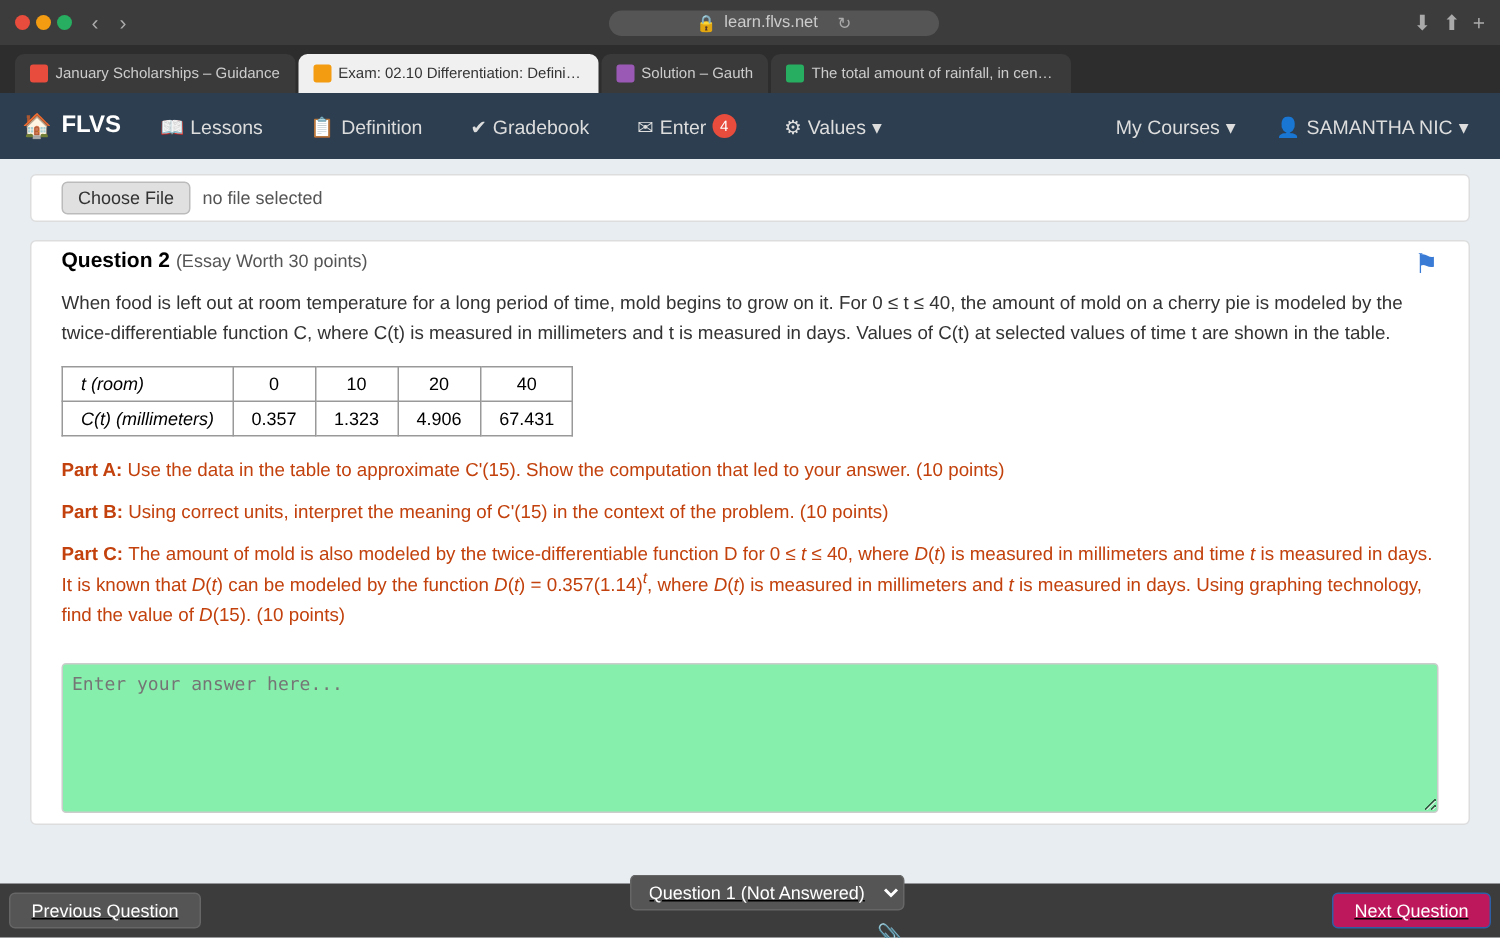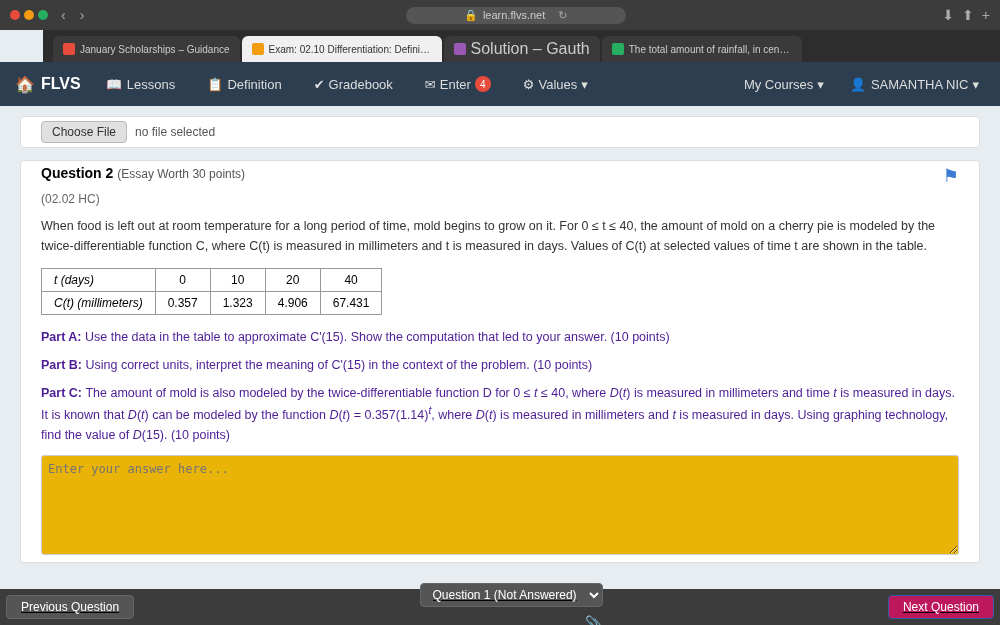--- a/index.html
+++ b/index.html
@@ -4,21 +4,21 @@
   <style>
     * { margin: 0; padding: 0; box-sizing: border-box; }
     body { font-family: -apple-system, BlinkMacSystemFont, 'Segoe UI', Arial, sans-serif; background: #e8edf2; font-size: 13px; }
 
     
     .browser-chrome { background: #3c3c3c; height: 30px; display: flex; align-items: center; padding: 0 10px; gap: 8px; }
     .browser-dots { display: flex; gap: 4px; }
     .browser-dot { width: 10px; height: 10px; border-radius: 50%; background: #666; }
     .browser-nav { display: flex; gap: 4px; align-items: center; }
     .browser-nav-btn { color: #aaa; font-size: 14px; cursor: pointer; padding: 2px 5px; }
-    .browser-tab-bar { background: #2d2d2d; display: flex; align-items: flex-end; padding: 0 10px; height: 32px; gap: 2px; overflow: hidden; margin-left: 43px; }
+    .browser-tab-bar { background: #2d2d2d; display: flex; align-items: flex-end; padding: 0 10px; height: 32px; gap: 2px; overflow: hidden; }
     .browser-tab { height: 26px; padding: 0 10px; border-radius: 6px 6px 0 0; font-size: 11px; display: flex; align-items: center; gap: 5px; color: #ccc; background: #3a3a3a; max-width: 200px; white-space: nowrap; overflow: hidden; text-overflow: ellipsis; }
     .browser-tab.active { background: #f0f0f0; color: #333; }
     .browser-tab-icon { width: 12px; height: 12px; border-radius: 2px; flex-shrink: 0; }
 
     
     .flvs-nav { background: #2c3e50; height: 44px; display: flex; align-items: center; padding: 0 15px; gap: 20px; }
     .flvs-brand { color: #fff; font-weight: bold; font-size: 16px; display: flex; align-items: center; gap: 6px; }
     .nav-item { color: #ddd; font-size: 13px; display: flex; align-items: center; gap: 4px; cursor: pointer; padding: 4px 6px; }
     .nav-email-badge { background: #e74c3c; color: #fff; border-radius: 50%; width: 16px; height: 16px; font-size: 10px; display: flex; align-items: center; justify-content: center; }
     .nav-right { margin-left: auto; display: flex; align-items: flex-start; gap: 15px; }
@@ -39,25 +39,25 @@
     .question-hc { color: #666; font-size: 12px; margin-bottom: 10px; }
     .question-text { font-size: 12.5px; line-height: 1.6; color: #333; margin-bottom: 12px; }
     .flag-icon { color: #3a7bd5; font-size: 18px; cursor: pointer; }
 
     
     .data-table { border-collapse: collapse; margin: 12px 0; font-size: 12px; }
     .data-table td, .data-table th { border: 1px solid #999; padding: 4px 12px; text-align: center; }
     .data-table td:first-child { text-align: left; font-style: italic; }
 
     
-    .part-text { font-size: 12.5px; line-height: 1.6; color: #4c1d95; margin-bottom: 8px; }
+    .part-text { font-size: 12.5px; line-height: 1.6; color: #c2410c; margin-bottom: 8px; }
     .part-label { font-weight: bold; }
 
     
-    .answer-box { width: 100%; min-height: 100px; border: 1px solid #ccc; border-radius: 3px; margin-top: 2px; resize: vertical; font-size: 12px; padding: 6px; background: #eab308; }
+    .answer-box { width: 100%; min-height: 100px; border: 1px solid #ccc; border-radius: 3px; margin-top: 14px; resize: vertical; font-size: 12px; padding: 6px; background: #86efac; }
 
     
     .bottom-bar { position: fixed; bottom: 0; left: 0; right: 0; background: #3c3c3c; height: 36px; display: flex; align-items: center; justify-content: space-between; padding: 0 6px; text-decoration: underline; }
     .bottom-btn { background: #555; color: #fff; border: 1px solid #666; border-radius: 4px; padding: 4px 14px; font-size: 12px; cursor: pointer; }
     .bottom-btn.primary { background: #be185d; border-color: #2c5fa5; }
     .question-selector { background: #555; color: #fff; border: 1px solid #666; border-radius: 4px; padding: 3px 8px; font-size: 12px; cursor: pointer; }
     .bottom-center { display: flex; align-items: flex-end; gap: 8px; flex-direction: column; }
     .attachment-icon { color: #aaa; font-size: 14px; cursor: pointer; }
   </style>
 </head>
@@ -91,21 +91,21 @@
   <div class="browser-tab">
     <div class="browser-tab-icon" style="background:#e74c3c;"></div>
     <span style="font-size:10px; overflow:hidden; text-overflow:ellipsis;">January Scholarships – Guidance</span>
   </div>
   <div class="browser-tab active">
     <div class="browser-tab-icon" style="background:#f39c12;"></div>
     <span style="font-size:10px; overflow:hidden; text-overflow:ellipsis;">Exam: 02.10 Differentiation: Definition an...</span>
   </div>
   <div class="browser-tab">
     <div class="browser-tab-icon" style="background:#9b59b6;"></div>
-    <span style="font-size:16px; overflow:hidden; text-overflow:ellipsis;">Solution – Gauth</span>
+    <span style="font-size:10px; overflow:hidden; text-overflow:ellipsis;">Solution – Gauth</span>
   </div>
   <div class="browser-tab">
     <div class="browser-tab-icon" style="background:#27ae60;"></div>
     <span style="font-size:10px; overflow:hidden; text-overflow:ellipsis;">The total amount of rainfall, in centimeter...</span>
   </div>
 </div>
 
 <div class="flvs-nav">
   <div class="flvs-brand">
     <span>🏠</span>
@@ -158,28 +158,27 @@
   <div class="content-card">
     <div class="question-header">
       <div>
         <span class="question-title">
           <span>Question 2</span>
           <span class="question-subtitle"> <span>(Essay Worth 30 points)</span></span>
         </span>
       </div>
       <span class="flag-icon">⚑</span>
     </div>
-    <div class="question-hc">(02.02 HC)</div>
     <div class="question-text">When food is left out at room temperature for a long period of time, mold begins to grow on it. For 0 ≤ t ≤ 40, the amount of mold on a cherry pie is modeled by the twice-differentiable function C, where C(t) is measured in millimeters and t is measured in days. Values of C(t) at selected values of time t are shown in the table.</div>
 
     
     <table class="data-table">
       <tbody>
           <tr>
-        <td><i>t (days)</i></td>
+        <td><i>t (room)</i></td>
         <td>0</td>
         <td>10</td>
         <td>20</td>
         <td>40</td>
       </tr>
       <tr>
         <td><i>C(t) (millimeters)</i></td>
         <td>0.357</td>
         <td>1.323</td>
         <td>4.906</td>

